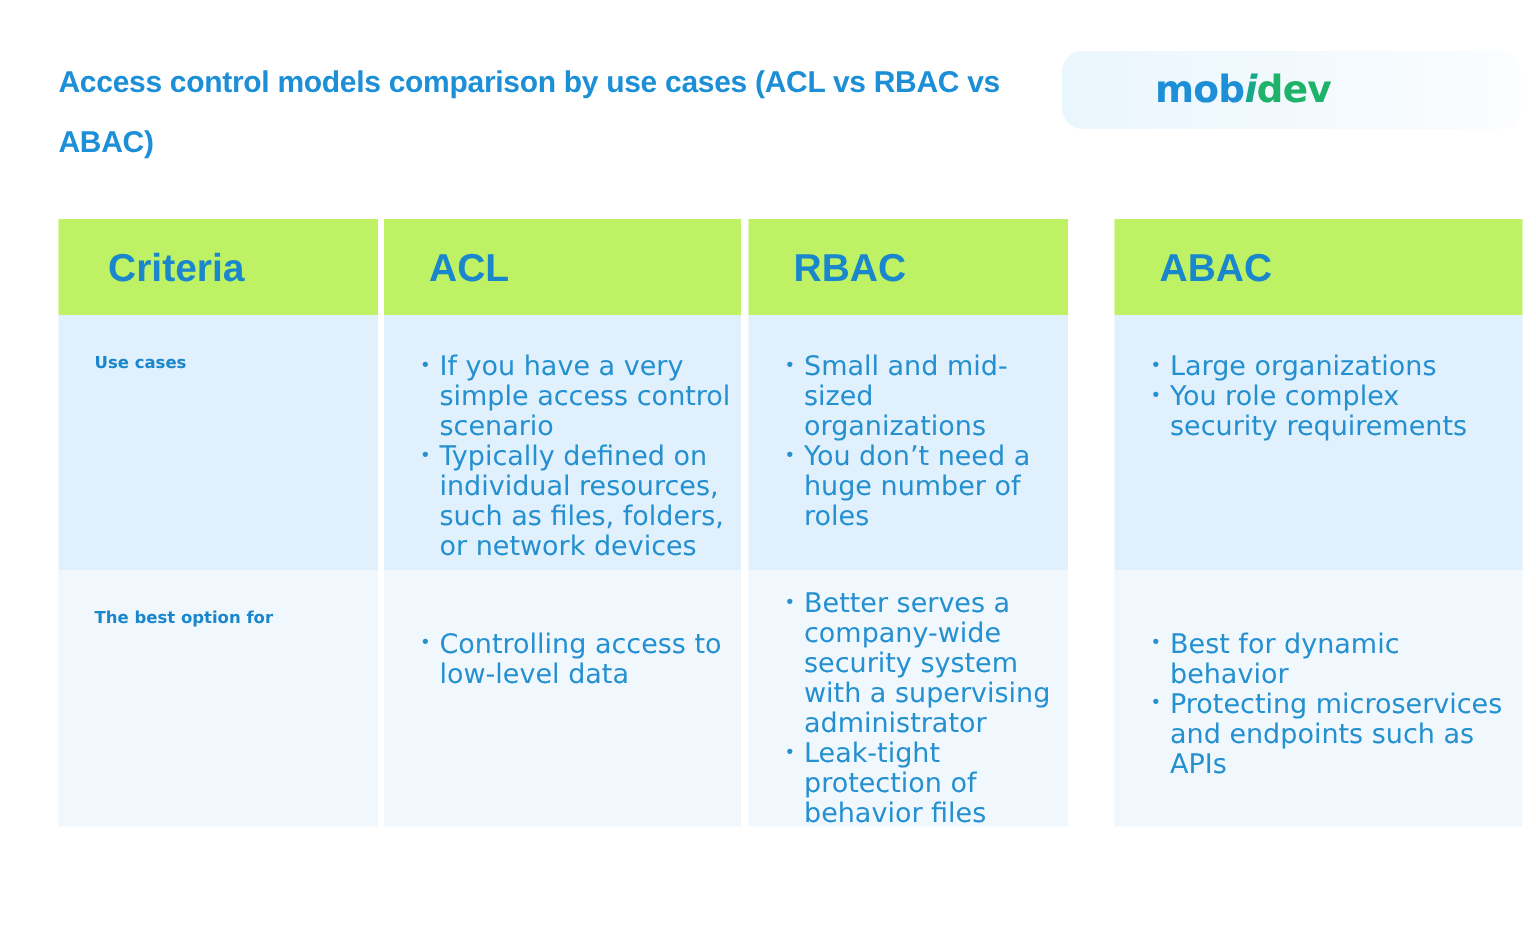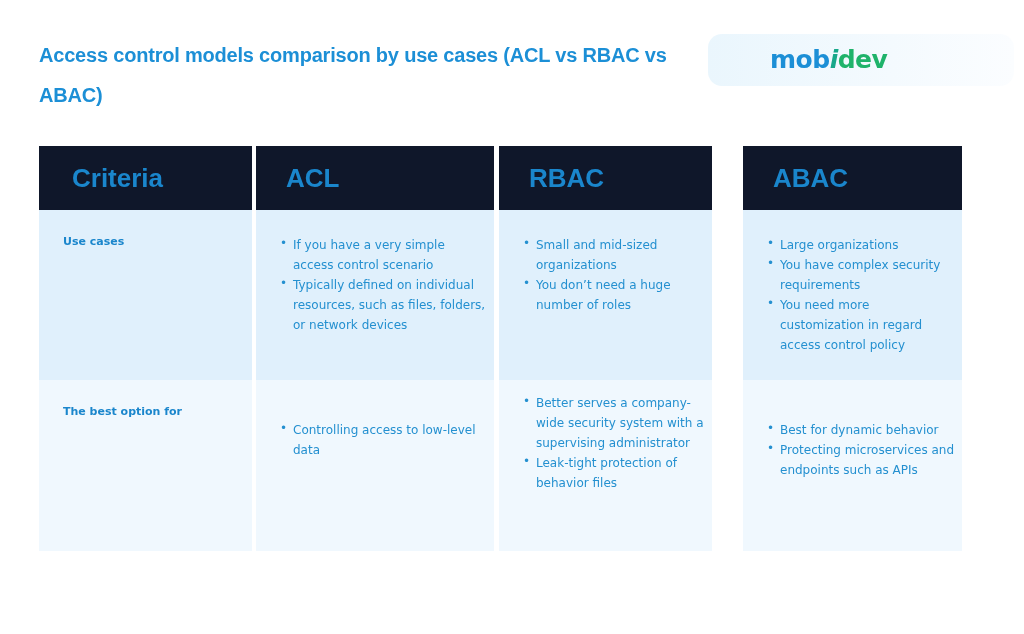--- a/index.html
+++ b/index.html
@@ -18,41 +18,41 @@
   .logo {
     position: absolute; left: 62px; top: 10px;
     font-family: "DejaVu Sans", sans-serif; font-weight: 700; font-size: 25px;
     letter-spacing: -0.5px; line-height: 32px;
   }
   .logo .a { color: #1c8fd6; }
   .logo .b { color: #17a88a; font-style: italic; }
   .logo .c { color: #1fb36a; }
   .table { position: absolute; left: 39px; top: 146px; width: 945px; height: 405px; }
   .cell { position: absolute; }
-  .hdr { background: #0f172a; height: 64px; top: 0; }
+  .hdr { background: #bef264; height: 64px; top: 0; }
   .r1 { background: #e0f0fc; top: 64px; height: 170px; }
   .r2 { background: #f0f8fe; top: 234px; height: 171px; }
   .c0 { left: 0; width: 213px; }
   .c1 { left: 217px; width: 238px; }
   .c2 { left: 460px; width: 213px; }
-  .c3 { left: 704px; width: 219px; }
+  .c3 { left: 704px; width: 272px; }
   .hdr-text {
     position: absolute; left: 33px; top: 17px;
     font-family: "Liberation Sans", sans-serif; font-weight: 700;
     font-size: 26px; color: #1a86cc;
   }
   .c1 .hdr-text, .c2 .hdr-text, .c3 .hdr-text { left: 30px; text-align: center; }
   .crit {
     position: absolute; left: 24px; top: 25px;
     font-family: "DejaVu Sans", sans-serif; font-weight: 700;
     font-size: 11px; color: #1a86cc;
   }
   ul.items {
     position: absolute; left: 24px; top: 25px; right: 6px; list-style: none;
-    font-family: "DejaVu Sans", sans-serif; font-size: 12px; line-height: 20px;
+    font-family: "DejaVu Sans", sans-serif; font-size: 18px; line-height: 20px;
     color: #2490d0;
   }
   ul.items li { position: relative; padding-left: 13px; }
   ul.items li::before {
     content: "\2022"; position: absolute; left: 0; top: -2px; font-size: 12px;
     color: #2490d0;
   }
   .r2 ul.items { top: 13px; }
   .r2.c1 ul.items, .r2.c3 ul.items { top: 40px; }
 </style>
@@ -90,22 +90,21 @@
   </div>
   <div class="cell r1 c2">
     <ul class="items">
       <li>Small and mid-sized organizations</li>
       <li>You don’t need a huge number of roles</li>
     </ul>
   </div>
   <div class="cell r1 c3">
     <ul class="items">
       <li>Large organizations</li>
-      <li>You have complex security requirements</li>
-      <li>You need more customization in regard access control policy</li>
+      <li>You role complex security requirements</li>
     </ul>
   </div>
 
   <div class="cell r2 c0">
       <span class="crit">The best option for</span>
     </div>
   <div class="cell r2 c1">
     <ul class="items">
       <li>Controlling access to low-level data</li>
     </ul>

